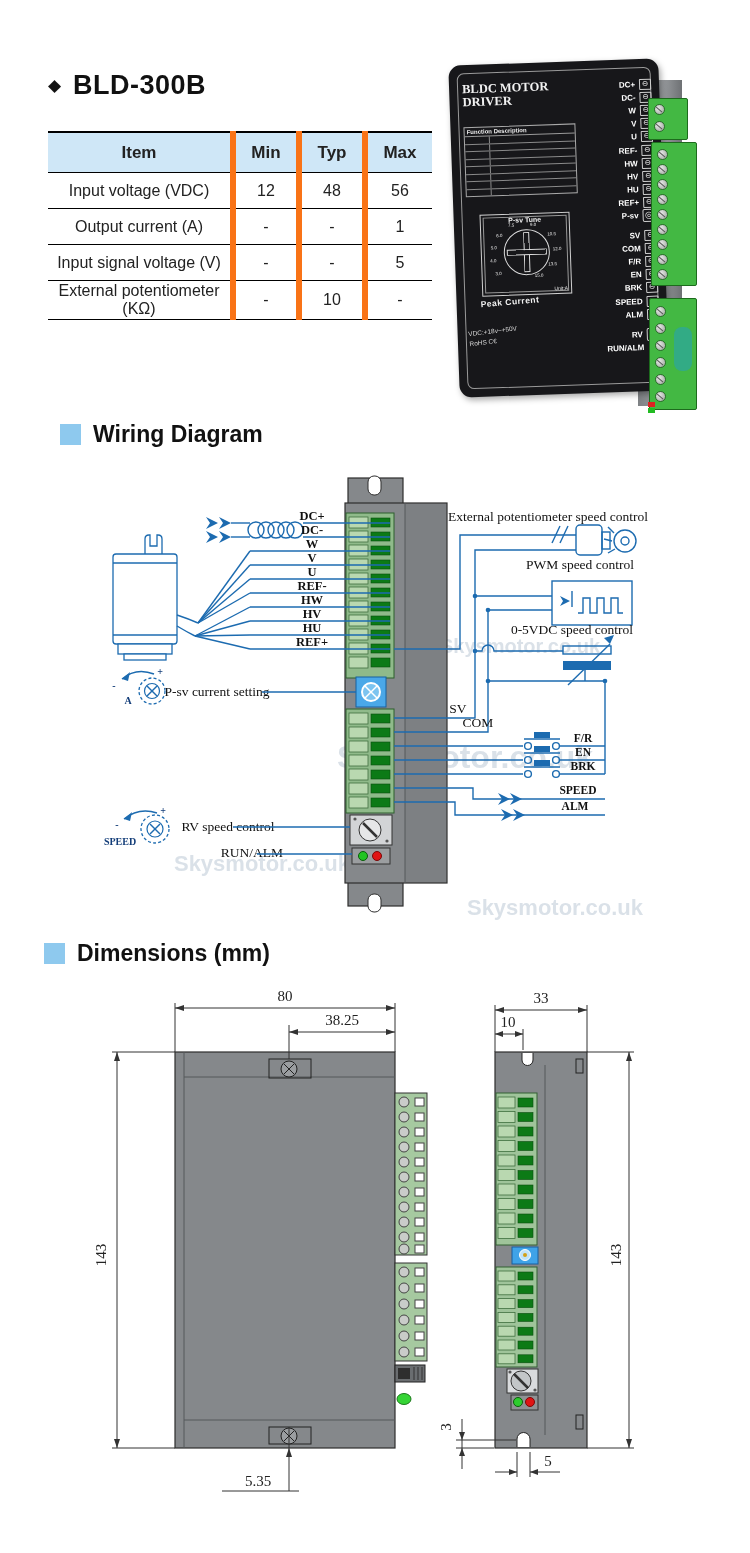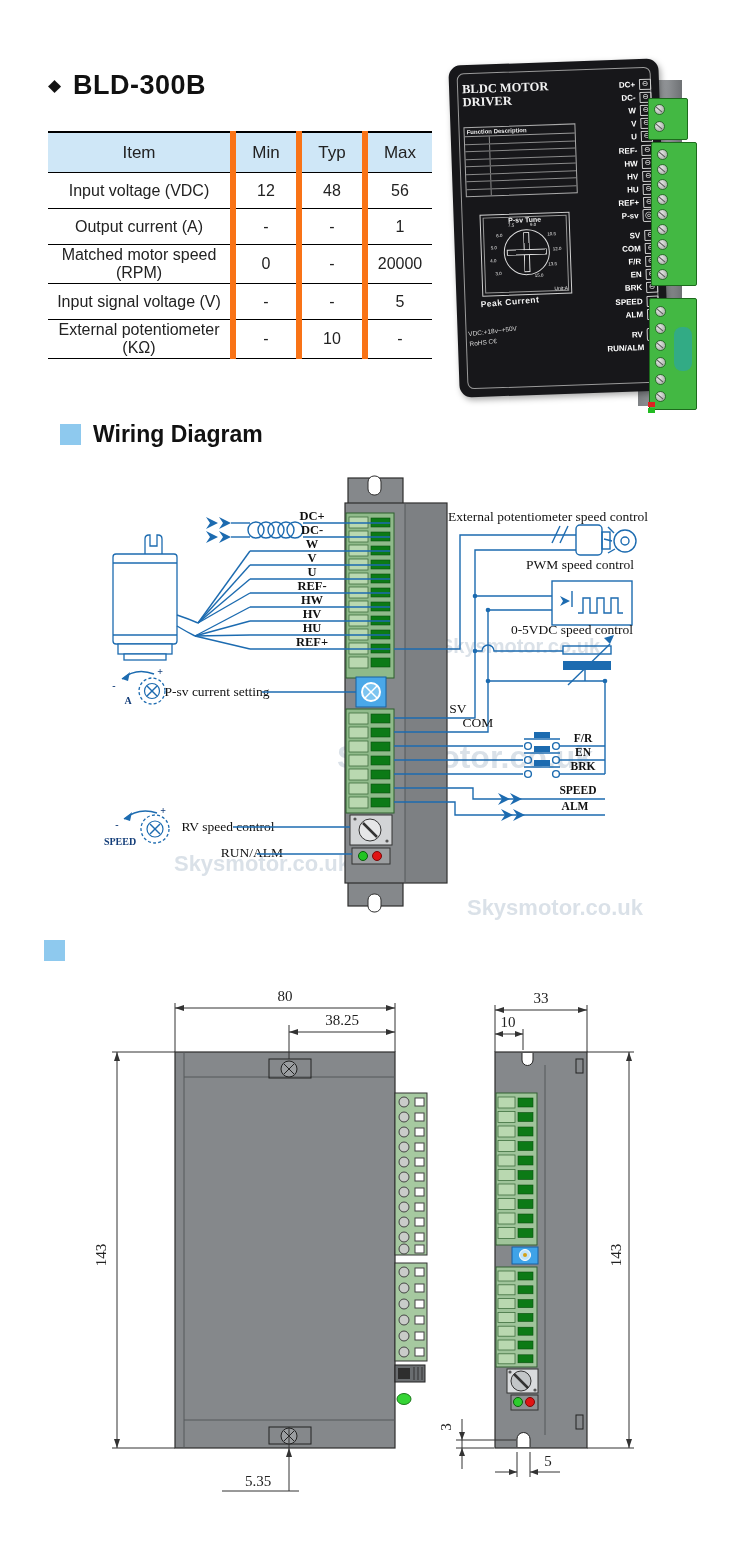--- a/index.html
+++ b/index.html
@@ -10,21 +10,21 @@
   .page-title .diamond{font-size:17px;color:#111;}
   .page-title h1{margin:0;font-size:27px;font-weight:bold;letter-spacing:.5px;}
   .sec{position:absolute;display:flex;align-items:center;gap:12px;}
   .sec .bullet{width:21px;height:21px;background:#8ec9ee;}
   .sec h2{margin:0;font-size:23px;font-weight:bold;}
   .sec-wiring{left:60px;top:421px;}
   .sec-dims{left:44px;top:940px;}
 
   
   table.spec{position:absolute;left:48px;top:131px;width:384px;border-collapse:collapse;table-layout:fixed;}
-  table.spec th{background:#cfe7f7;font-size:17px;font-weight:normal;color:#222;height:37px;border-top:2px solid #000;border-bottom:1.5px solid #000;}
+  table.spec th{background:#cfe7f7;font-size:17px;font-weight:bold;color:#222;height:37px;border-top:2px solid #000;border-bottom:1.5px solid #000;}
   table.spec td{font-size:16px;color:#222;text-align:center;height:33px;border-bottom:1.3px solid #000;}
   table.spec th+th, table.spec td+td{border-left:6px solid #f97316;}
   .c0{width:185px;} .c1{width:66px;} .c2{width:66px;} .c3{width:67px;}
 
   
   .photo{position:absolute;left:452px;top:50px;width:298px;height:355px;}
   .rail{position:absolute;left:186px;top:30px;width:44px;height:326px;background:linear-gradient(90deg,#7e8184,#9a9da0 55%,#6e7174);}
   .drv-body{position:absolute;left:2px;top:12px;width:210px;height:332px;background:#17171a;border-radius:12px;transform:rotate(-2deg);box-shadow:2px 3px 6px rgba(0,0,0,.35);}
   .drv-frame{position:absolute;left:8px;top:8px;right:8px;bottom:8px;border:1px solid #9a9a9a;border-radius:7px;}
   .drv-title{position:absolute;left:13px;top:18px;width:118px;color:#f2f2f2;font-family:"Liberation Serif",serif;font-weight:bold;font-size:12.5px;line-height:1.05;}
@@ -105,26 +105,20 @@
         <td>Input voltage (VDC)</td>
         <td>12</td>
         <td>48</td>
         <td>56</td>
       </tr>
     <tr>
         <td>Output current (A)</td>
         <td>-</td>
         <td>-</td>
         <td>1</td>
-      </tr>
-    <tr>
-        <td>Matched motor speed (RPM)</td>
-        <td>0</td>
-        <td>-</td>
-        <td>20000</td>
       </tr>
     <tr>
         <td>Input signal voltage (V)</td>
         <td>-</td>
         <td>-</td>
         <td>5</td>
       </tr>
     <tr>
         <td>External potentiometer (KΩ)</td>
         <td>-</td>
@@ -281,20 +275,21 @@
   <div class="ledwire-r"></div>
   <div class="ledwire-g"></div>
 </div>
 
 <div class="sec sec-wiring">
   <span class="bullet"></span>
   <h2>Wiring Diagram</h2>
 </div>
 <div class="sec sec-dims">
   <span class="bullet"></span>
+  <h2>Dimensions (mm)</h2>
 </div>
 
 <svg style="position:absolute;left:0;top:463px;" width="750" height="470" viewBox="0 0 750 470">
 
   <text class="wm" x="520" y="190" font-size="20">Skysmotor.co.uk</text>
   <text class="wm" x="465" y="305" font-size="32">Skysmotor.co.uk</text>
   <text class="wm" x="262" y="408" font-size="22">Skysmotor.co.uk</text>
   <text class="wm" x="555" y="452" font-size="22">Skysmotor.co.uk</text>
 
   <g>

